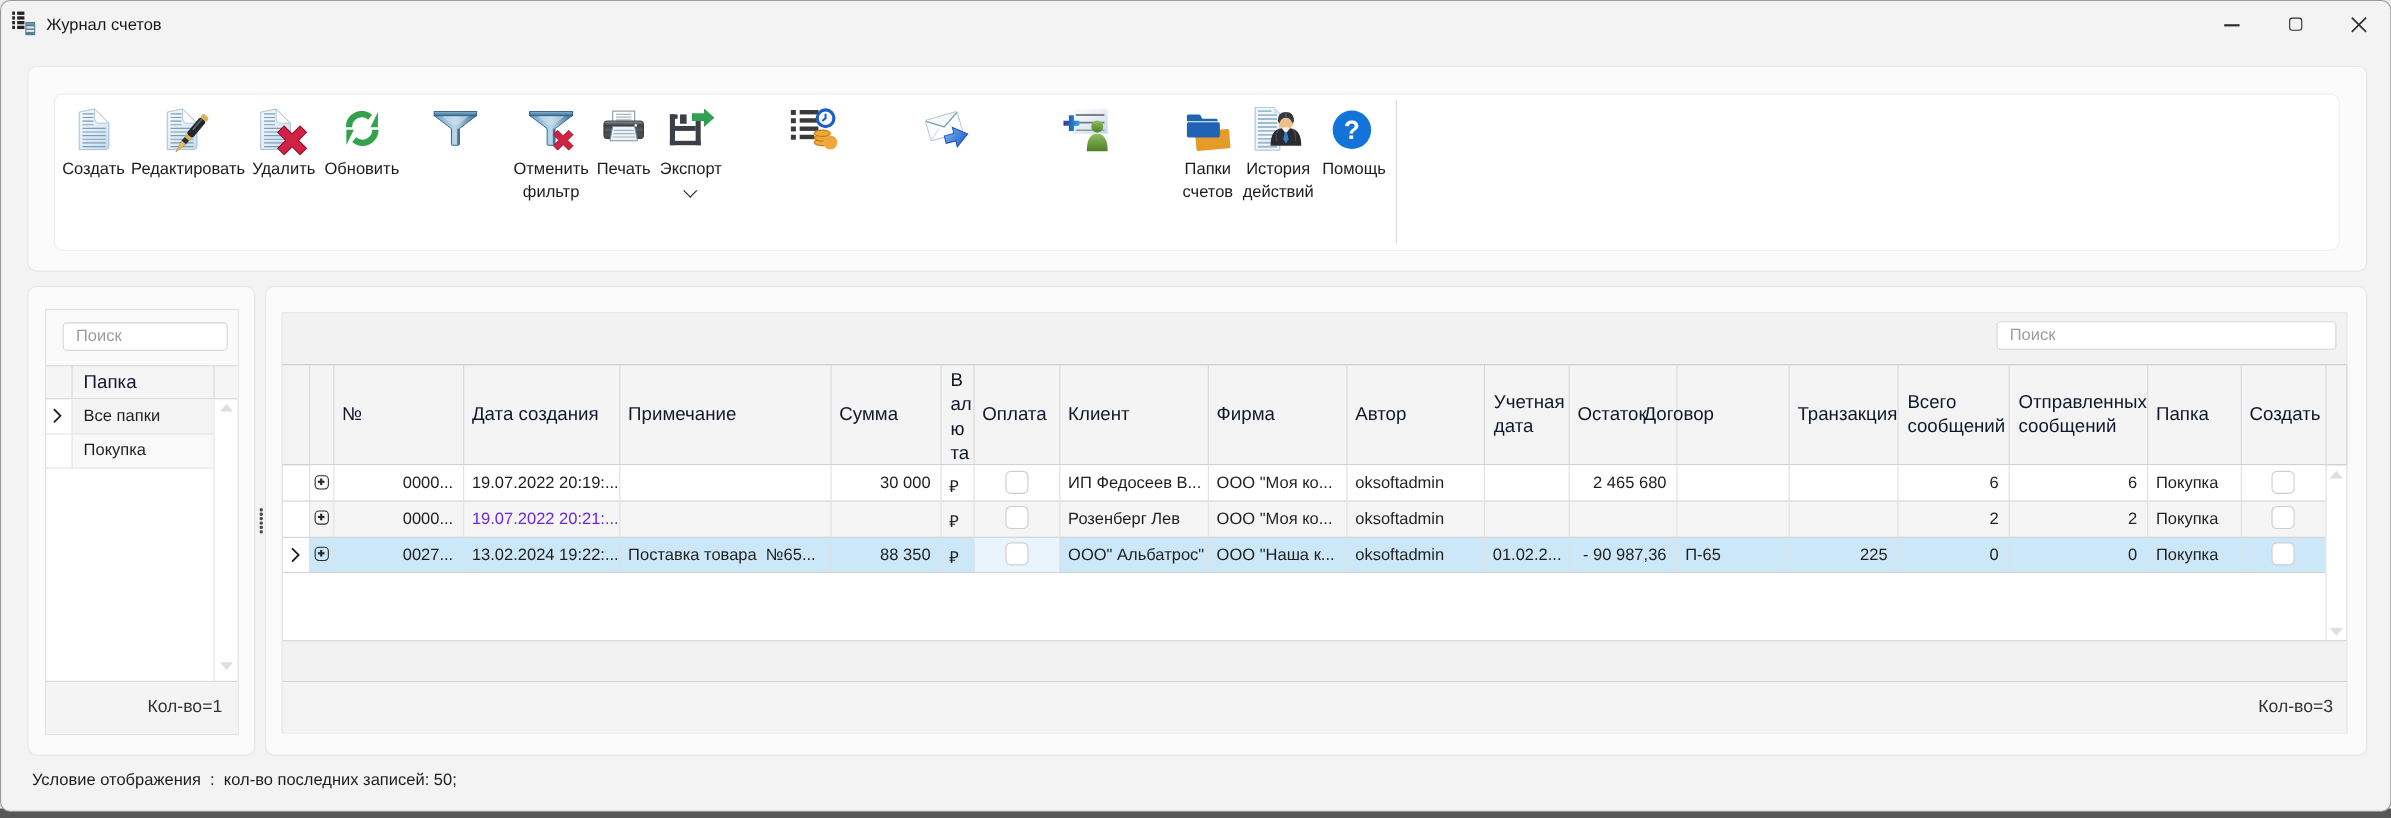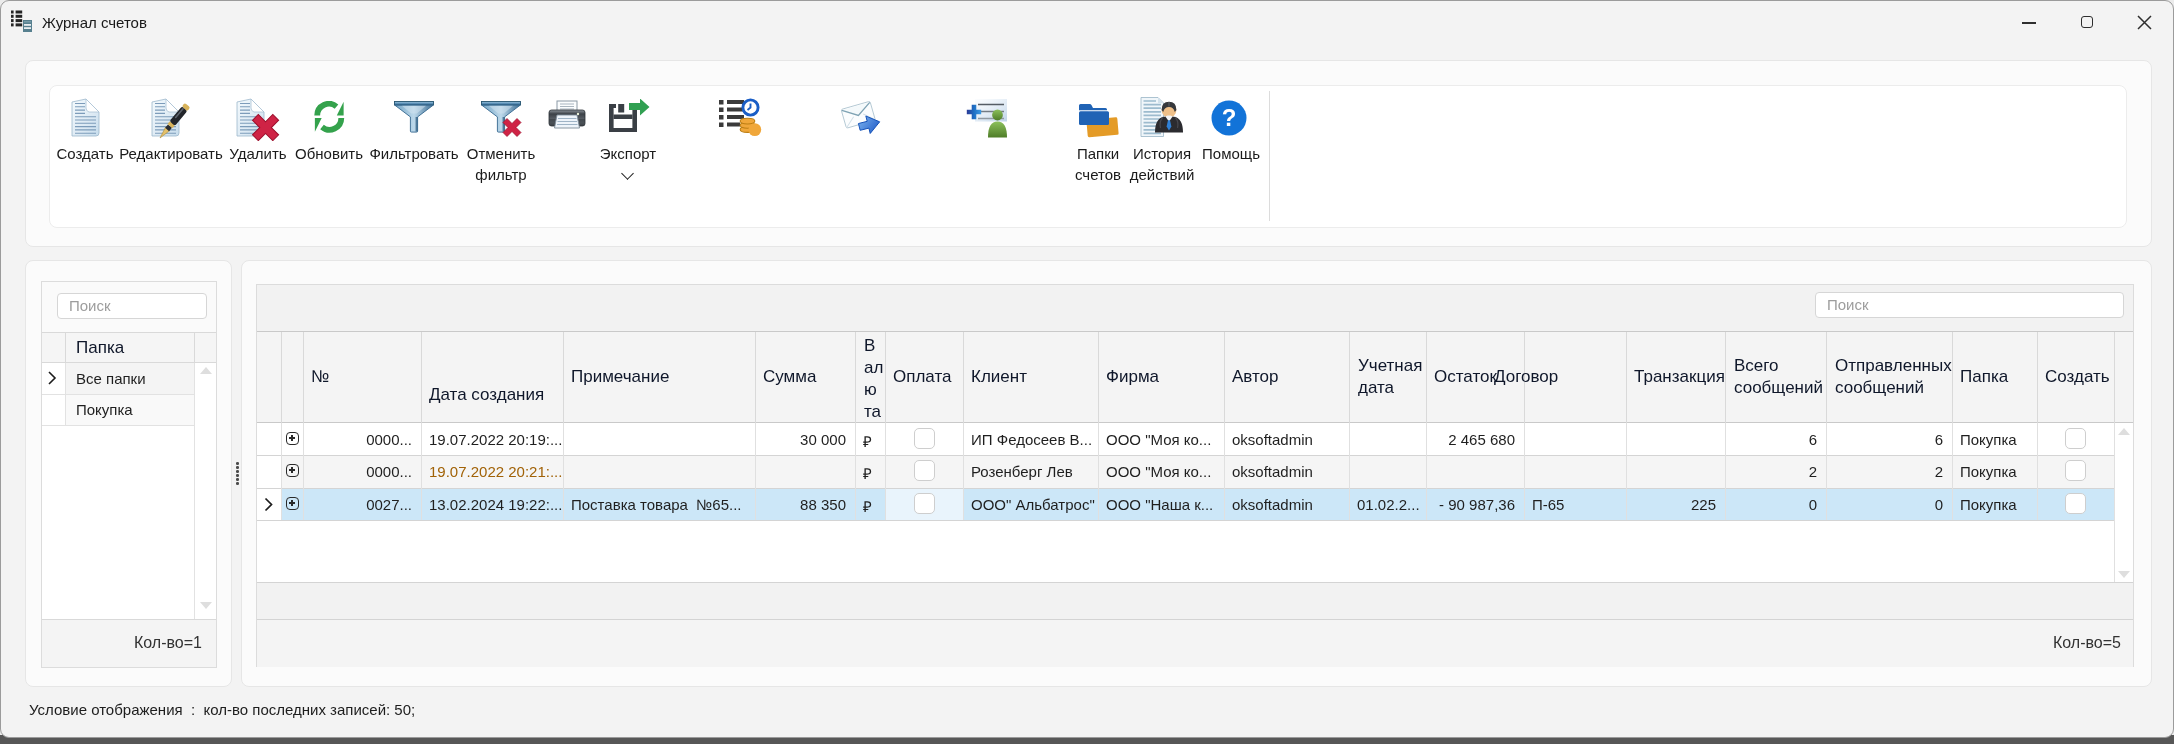--- a/index.html
+++ b/index.html
@@ -146,21 +146,20 @@
             <stop offset="1" stop-color="#1a56c4"></stop>
 </linearGradient>
 </defs>
         <g transform="translate(0,3.5)">
 <rect x="0.5" y="0" width="39" height="3.6" fill="url(#gfun)" stroke="#24536f" stroke-width="0.9"></rect>
 <path d="M1,3.8 L39,3.8 L23.6,15.4 L23.6,29.6 Q23.6,30.6 22.6,30.6 L17.4,30.6 Q16.4,30.6 16.4,29.6 L16.4,15.4 Z" fill="url(#gfun2)" stroke="#35688f" stroke-width="0.9"></path>
 <path d="M8,4.2 L32,4.2 L22.8,12 L17.2,12 Z" fill="#cfe2ef" opacity="0.55"></path>
 <rect x="21.6" y="15.5" width="1.9" height="14.5" fill="#2f5e82" opacity="0.75"></rect>
 </g>
       </svg></div>
-<div class="lbl" style="left:253px;top:142px;width:320px">Фильтровать</div>
 <div class="abs" style="left:477px;top:97px"><svg width="46" height="40" viewBox="0 0 46 40">
 <defs>
 <linearGradient id="gpage" x1="0" y1="0" x2="1" y2="1">
  <stop offset="0" stop-color="#f4fafd"></stop>
             <stop offset="0.6" stop-color="#ddeaf4"></stop>
             <stop offset="1" stop-color="#c6dcec"></stop>
 </linearGradient>
 <linearGradient id="gfun" x1="0" y1="0" x2="0" y2="1">
  <stop offset="0" stop-color="#a8cce4"></stop>
             <stop offset="0.5" stop-color="#5e93ba"></stop>
@@ -242,20 +241,21 @@
 <line x1="12" y1="7.5" x2="26" y2="7.5" stroke="#aab6c0" stroke-width="1.1"></line>
 <line x1="12" y1="10" x2="26" y2="10" stroke="#aab6c0" stroke-width="1.1"></line>
 <rect x="1" y="11" width="36" height="16" rx="2.5" fill="url(#gprn)" stroke="#2b3035" stroke-width="0.8"></rect>
 <path d="M1,22 Q1,27 3.5,27 L34.5,27 Q37,27 37,22 L37,20 L1,20 Z" fill="#2f3439" opacity="0.55"></path>
 <circle cx="30" cy="15" r="1.2" fill="#eaf2da"></circle>
 <path d="M9,16 L29,16 L31.5,29 L6.5,29 Z" fill="#eef4fa" stroke="#7e8c98" stroke-width="0.9"></path>
 <line x1="10" y1="19.5" x2="28.5" y2="19.5" stroke="#9fb4c6" stroke-width="1"></line>
 <line x1="9.5" y1="22.5" x2="29" y2="22.5" stroke="#9fb4c6" stroke-width="1"></line>
 <line x1="9" y1="25.5" x2="29.5" y2="25.5" stroke="#9fb4c6" stroke-width="1"></line>
 </svg></div>
+<div class="lbl" style="left:406px;top:142px;width:320px">Печать</div>
 <div class="abs" style="left:603px;top:98px"><svg width="48" height="40" viewBox="0 0 48 40">
 <g fill="#3a3f45">
 <rect x="5" y="5" width="4.6" height="28"></rect>
 <rect x="5" y="29" width="28" height="4"></rect>
 <rect x="28.4" y="11" width="4.6" height="22"></rect>
 <rect x="9.5" y="15.5" width="19" height="4.5"></rect>
 <rect x="5" y="5" width="7" height="4"></rect>
 <rect x="14.2" y="5" width="6" height="8.5"></rect>
 </g>
 <path d="M25,4 L36,4 L36,-0.5 L45.5,8 L36,16.5 L36,11 L25,11 Z" fill="#31a052"></path>
@@ -491,21 +491,21 @@
 <div class="vline" style="left:1825px;top:331px;height:91px;background:#d9d9d9"></div>
 <div class="vline" style="left:1825px;top:422px;height:97px;background:#e0e0e0"></div>
 <div class="vline" style="left:1951px;top:331px;height:91px;background:#d9d9d9"></div>
 <div class="vline" style="left:1951px;top:422px;height:97px;background:#e0e0e0"></div>
 <div class="vline" style="left:2036px;top:331px;height:91px;background:#d9d9d9"></div>
 <div class="vline" style="left:2036px;top:422px;height:97px;background:#e0e0e0"></div>
 <div class="vline" style="left:2113px;top:331px;height:91px;background:#d9d9d9"></div>
 <div class="vline" style="left:2113px;top:422px;height:97px;background:#e0e0e0"></div>
 <div class="vline" style="left:2132px;top:331px;height:91px;background:#d9d9d9"></div>
 <div class="hdr" style="left:310px;top:365px">№</div>
-<div class="hdr" style="left:428px;top:383px">Дата создания</div>
+<div class="hdr" style="left:428px;top:365px">Дата создания</div>
 <div class="hdr" style="left:570px;top:365px">Примечание</div>
 <div class="hdr" style="left:762px;top:365px">Сумма</div>
 <div class="hdr" style="left:863px;top:334px;line-height:22px">В<br>ал<br>ю<br>та</div>
 <div class="hdr" style="left:892px;top:365px">Оплата</div>
 <div class="hdr" style="left:970px;top:365px">Клиент</div>
 <div class="hdr" style="left:1105px;top:365px">Фирма</div>
 <div class="hdr" style="left:1231px;top:365px">Автор</div>
 <div class="hdr" style="left:1357px;top:354px;line-height:22px">Учетная<br>дата</div>
 <div class="hdr" style="left:1433px;top:365px">Остаток</div>
 <div class="hdr" style="left:1493px;top:365px">Договор</div>
@@ -527,21 +527,21 @@
 <div class="cell" style="left:1356px;top:430px;color:#1f1f1f"></div>
 <div class="cell" style="left:1425px;top:430px;width:89px;text-align:right;color:#1f1f1f">2 465 680</div>
 <div class="cell" style="left:1531px;top:430px;color:#1f1f1f"></div>
 <div class="cell" style="left:1625px;top:430px;width:90px;text-align:right;color:#1f1f1f"></div>
 <div class="cell" style="left:1724px;top:430px;width:92px;text-align:right;color:#1f1f1f">6</div>
 <div class="cell" style="left:1825px;top:430px;width:117px;text-align:right;color:#1f1f1f">6</div>
 <div class="cell" style="left:1959px;top:430px;color:#1f1f1f">Покупка</div>
 <div class="cb" style="left:2064px;top:427px"></div>
 <div class="exp" style="left:285px;top:463px"></div>
 <div class="cell" style="left:302px;top:462px;width:109px;text-align:right;color:#1f1f1f">0000...</div>
-<div class="cell" style="left:428px;top:462px;color:#a16207">19.07.2022 20:21:...</div>
+<div class="cell" style="left:428px;top:462px;color:#6d28d9">19.07.2022 20:21:...</div>
 <div class="cell" style="left:570px;top:462px;color:#1f1f1f"></div>
 <div class="cell" style="left:754px;top:462px;width:91px;text-align:right;color:#1f1f1f"></div>
 <div class="cell" style="left:862px;top:462px;color:#1f1f1f">₽</div>
 <div class="cb" style="left:913px;top:459px"></div>
 <div class="cell" style="left:970px;top:462px;color:#1f1f1f">Розенберг Лев</div>
 <div class="cell" style="left:1105px;top:462px;color:#1f1f1f">ООО "Моя ко...</div>
 <div class="cell" style="left:1231px;top:462px;color:#1f1f1f">oksoftadmin</div>
 <div class="cell" style="left:1356px;top:462px;color:#1f1f1f"></div>
 <div class="cell" style="left:1425px;top:462px;width:89px;text-align:right;color:#1f1f1f"></div>
 <div class="cell" style="left:1531px;top:462px;color:#1f1f1f"></div>
@@ -569,14 +569,14 @@
 <div class="cell" style="left:1959px;top:495px;color:#1f1f1f">Покупка</div>
 <div class="cb" style="left:2064px;top:492px"></div>
 <svg class="abs" style="left:262px;top:496px" width="11" height="15" viewBox="0 0 11 15">
 <path d="M2.5,1.5 L8.5,7.5 L2.5,13.5" fill="none" stroke="#1c1c1c" stroke-width="1.7"></path>
     </svg>
 <div class="vline" style="left:2113px;top:519px;height:62px;background:#e0e0e0"></div>
 <div class="tri" style="left:2117px;top:427px;border-left:6px solid transparent;border-right:6px solid transparent;border-bottom:7px solid #dedede"></div>
 <div class="tri" style="left:2117px;top:570px;border-left:6px solid transparent;border-right:6px solid transparent;border-top:7px solid #dedede"></div>
 <div class="abs" style="left:256px;top:581px;width:1876px;height:37px;background:#f2f2f2;border-top:1px solid #d4d4d4"></div>
 <div class="abs" style="left:256px;top:618px;width:1876px;height:48px;background:#f4f4f4;border-top:1px solid #d4d4d4"></div>
-<div class="cell" style="left:1900px;top:633px;width:220px;text-align:right;color:#323232;font-size:16px">Кол-во=5</div>
+<div class="cell" style="left:1900px;top:633px;width:220px;text-align:right;color:#323232;font-size:16px">Кол-во=3</div>
 <div class="abs" style="left:28px;top:700px;font-size:15px;color:#1d1d1d">Условие отображения&nbsp; :&nbsp; кол-во последних записей: 50;</div>
 </div>
 </body></html>

